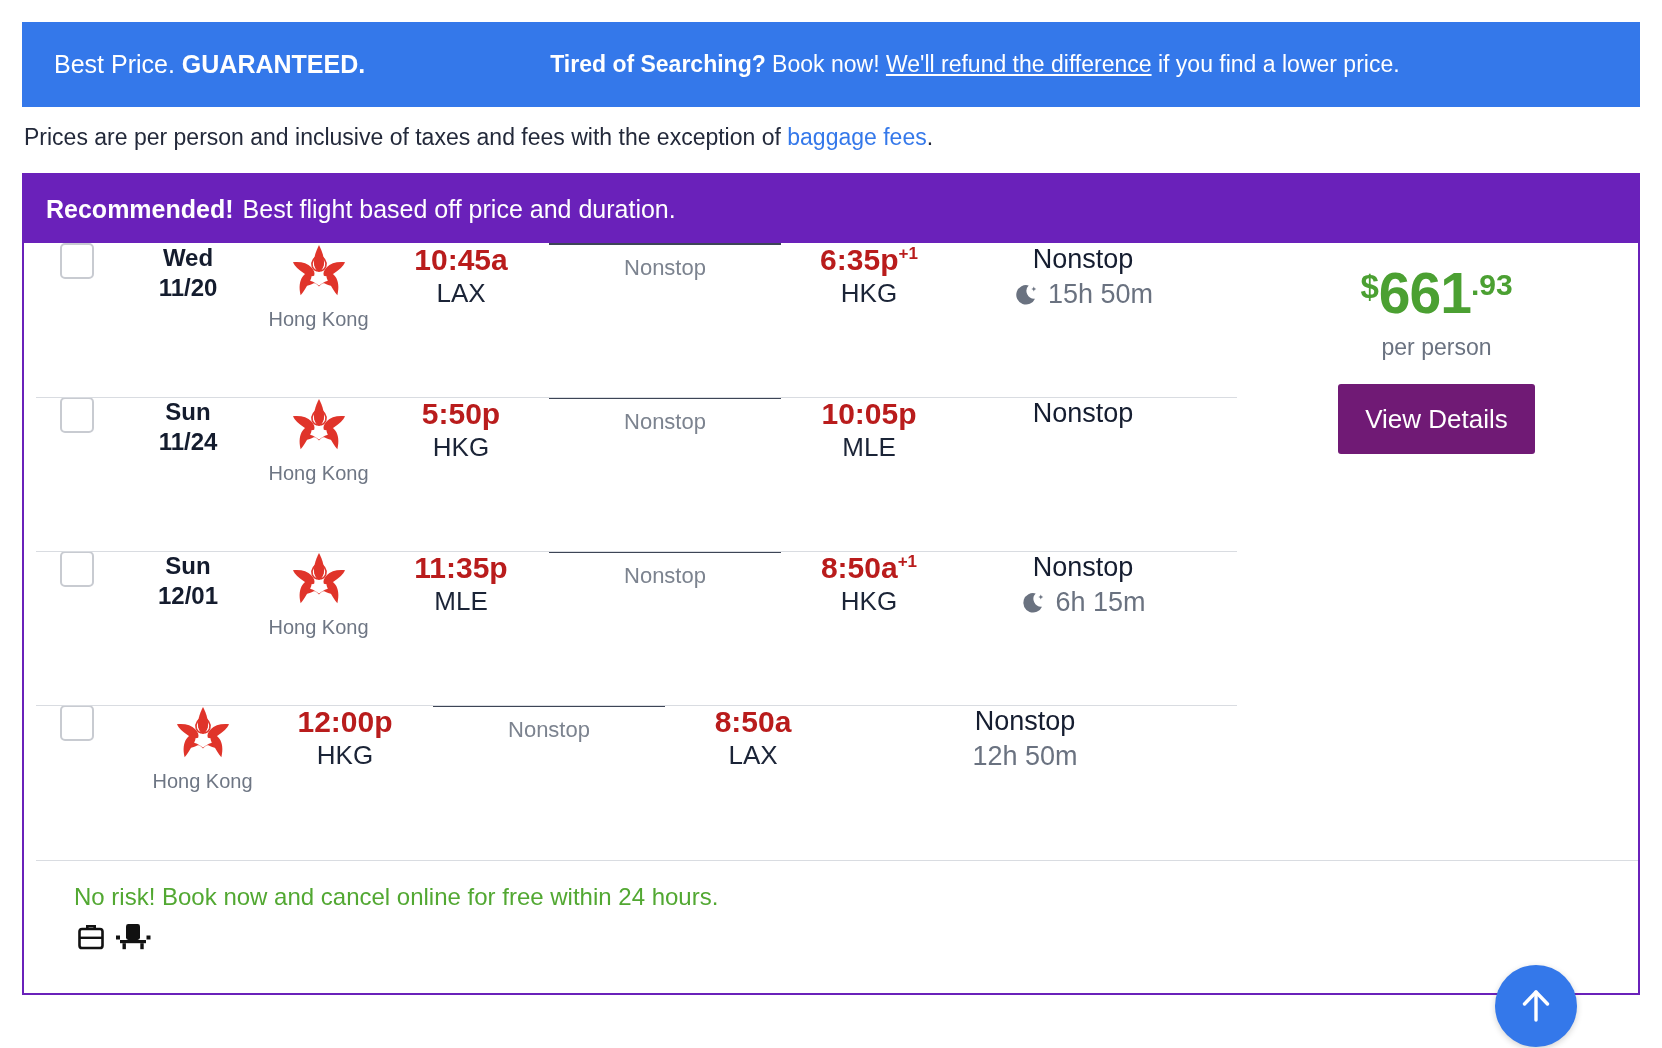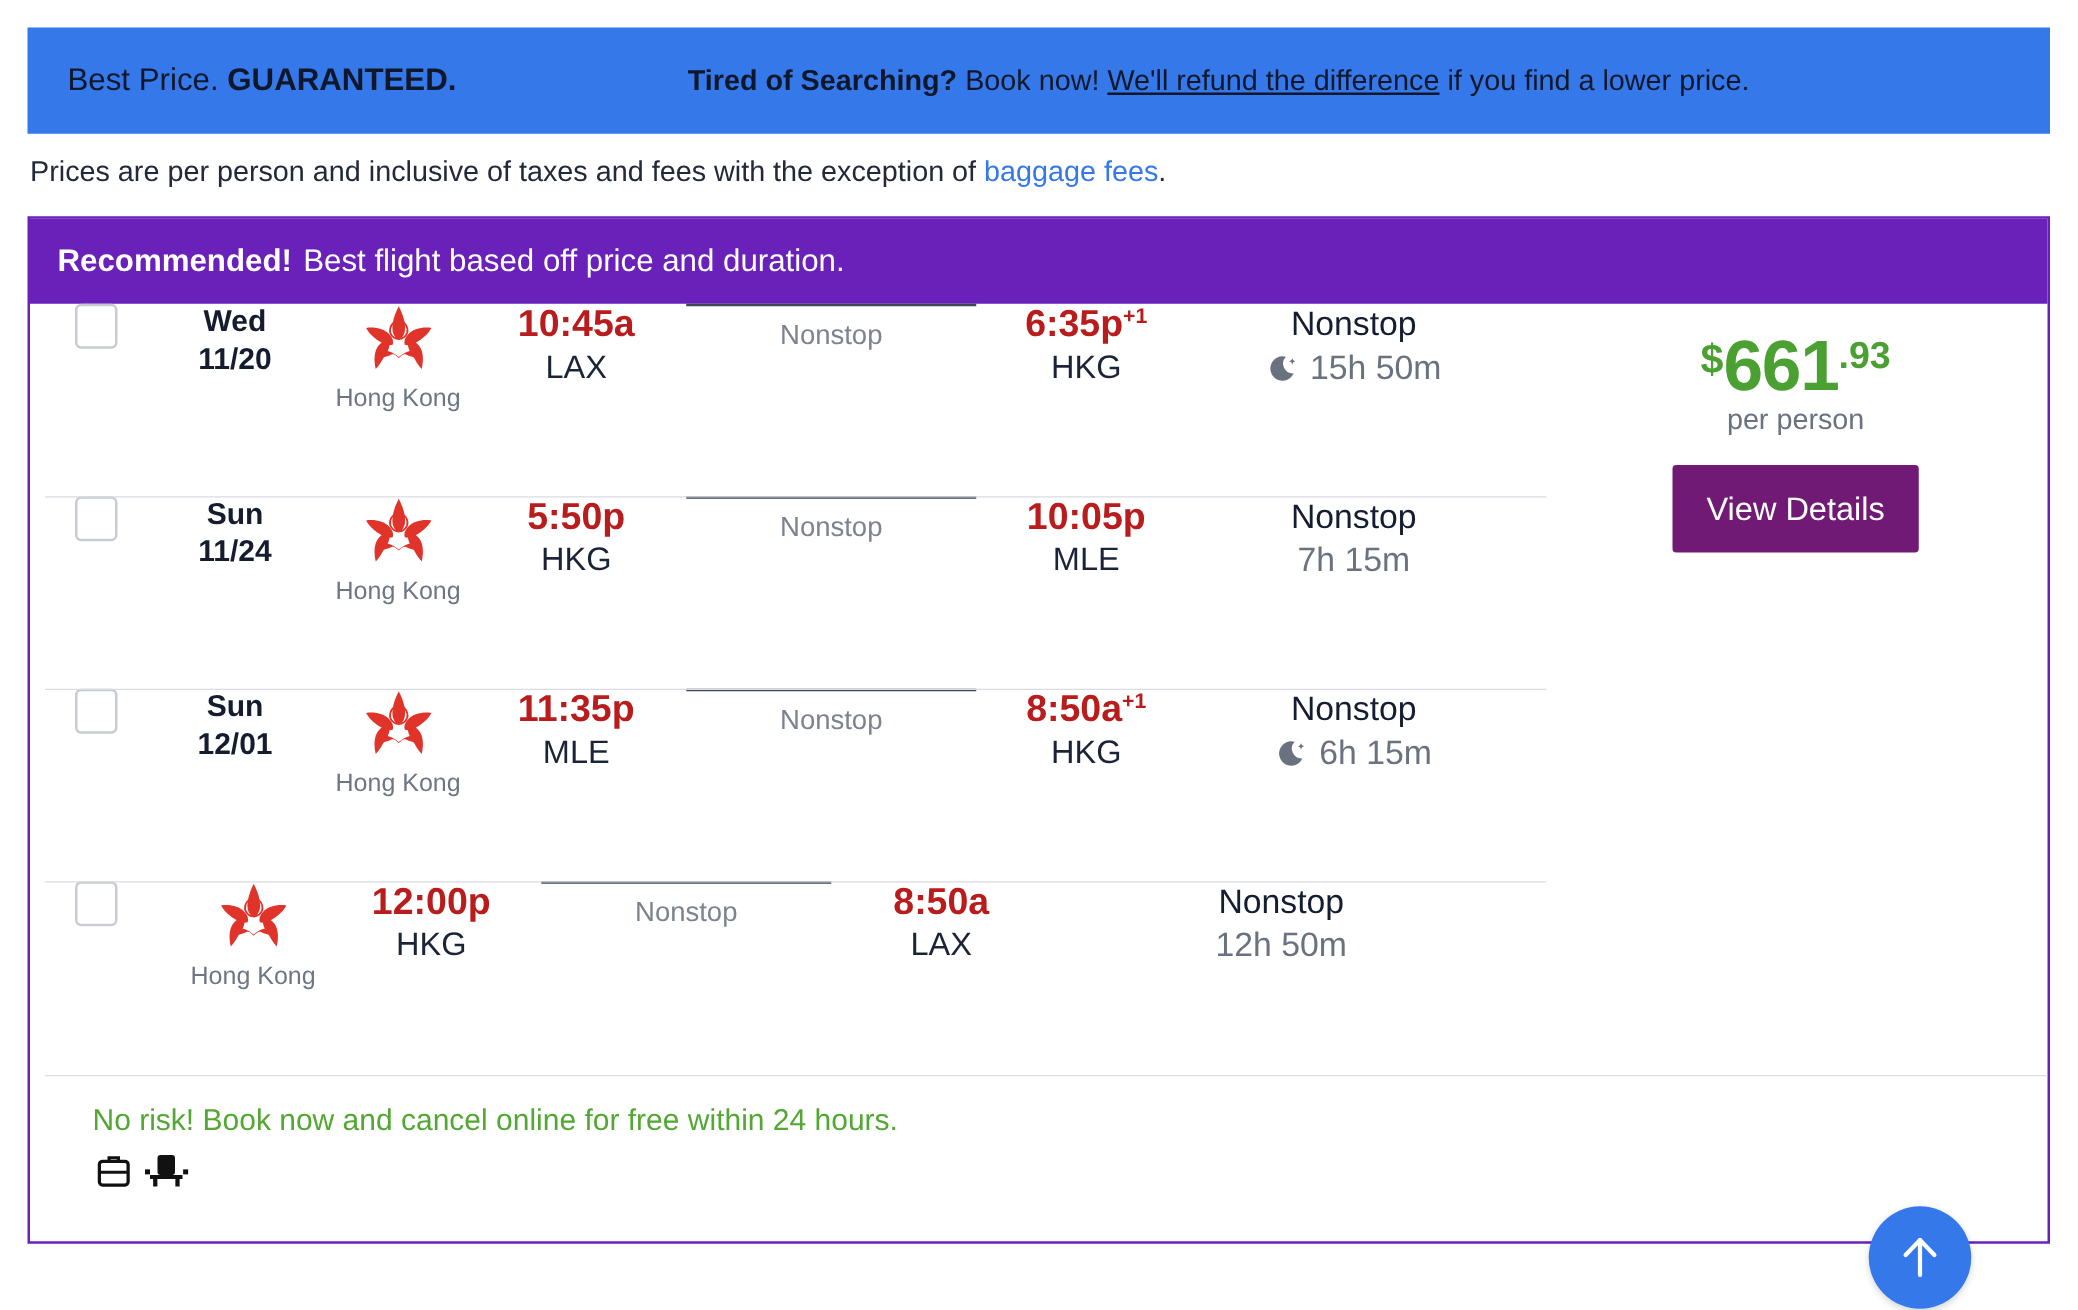--- a/index.html
+++ b/index.html
@@ -11,21 +11,21 @@
     color: #1b2437;
     overflow: hidden;
   }
 
   
   .guarantee-bar {
     position: absolute;
     left: 22px; top: 22px;
     width: 1618px; height: 85px;
     background: #3478ea;
-    color: #0f172a;
+    color: #ffffff;
     display: flex;
     align-items: center;
   }
   .guarantee-left {
     font-size: 25px;
     margin-left: 32px;
     white-space: nowrap;
   }
   .guarantee-left .bold { font-weight: bold; }
   .guarantee-right {
@@ -199,20 +199,21 @@
     font-weight: bold;
     line-height: 1;
     white-space: nowrap;
     display: flex;
     align-items: flex-start;
   }
   .price-currency { font-size: 33px; padding-top: 5px; }
   .price-whole { font-size: 57px; letter-spacing: -1px; }
   .price-cents { font-size: 30px; padding-top: 5px; }
   .price-per {
+    margin-top: 12px;
     font-size: 23px;
     color: #6a7280;
   }
   .view-details-btn {
     margin-top: 23px;
     width: 197px; height: 70px;
     background: #701a75;
     color: #ffffff;
     font-size: 26px;
     border: none;
@@ -361,23 +362,20 @@
         <div class="cell-path">
           <div class="path-line"></div>
           <div class="path-label">Nonstop</div>
         </div>
         <div class="cell-arrive">
           <div class="time"><span>10:05p</span><sup></sup></div>
           <div class="code">MLE</div>
         </div>
         <div class="cell-duration">
           <div class="stops-text">Nonstop</div>
-          <div class="duration-text">
-            <span>7h 15m</span>
-          </div>
         </div>
       </div>
 
       <div class="leg-row">
         <div class="cell-check">
           <div class="checkbox"></div>
         </div>
         <div class="cell-date">
           <div>Sun</div>
           <div>12/01</div>

